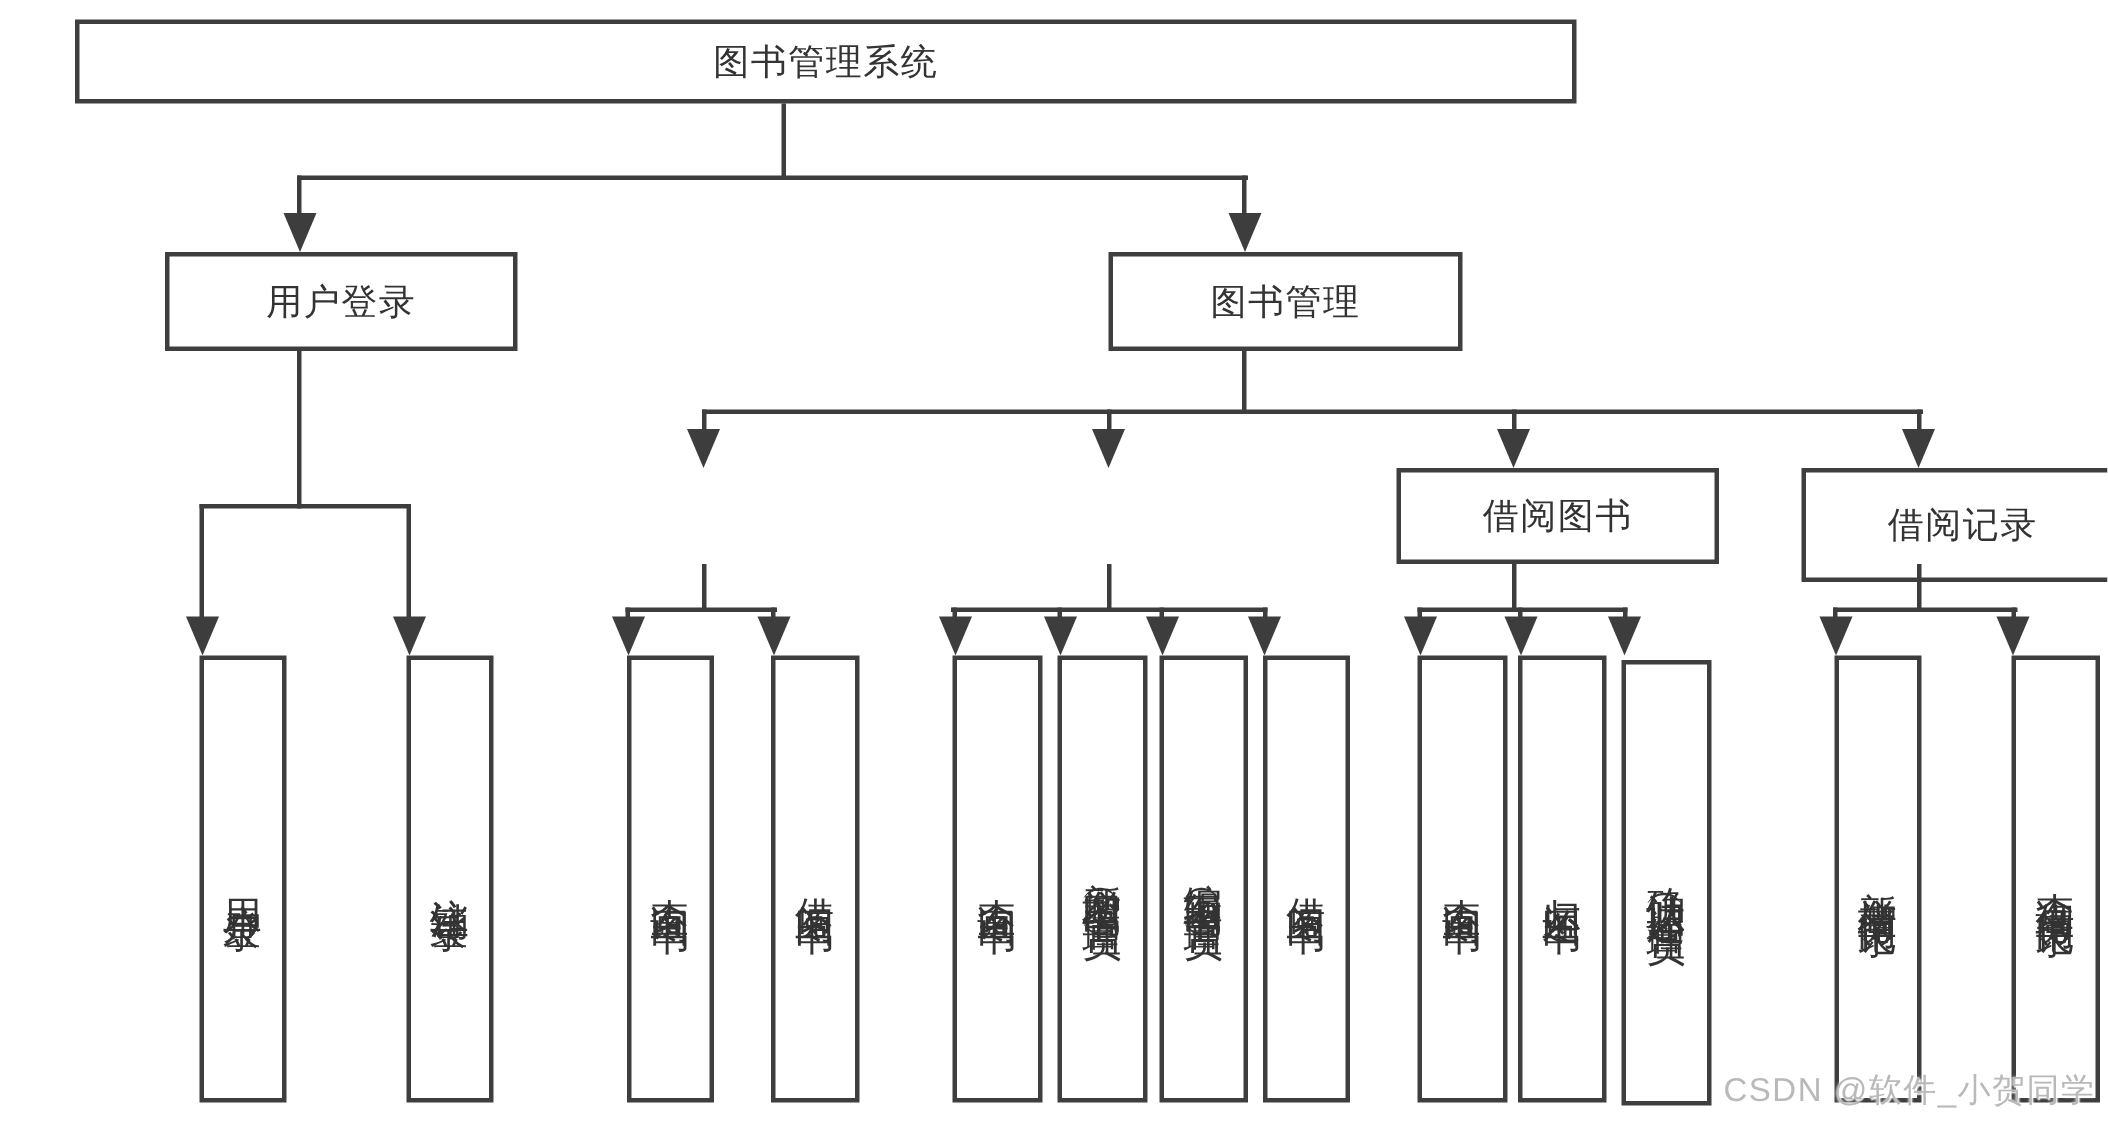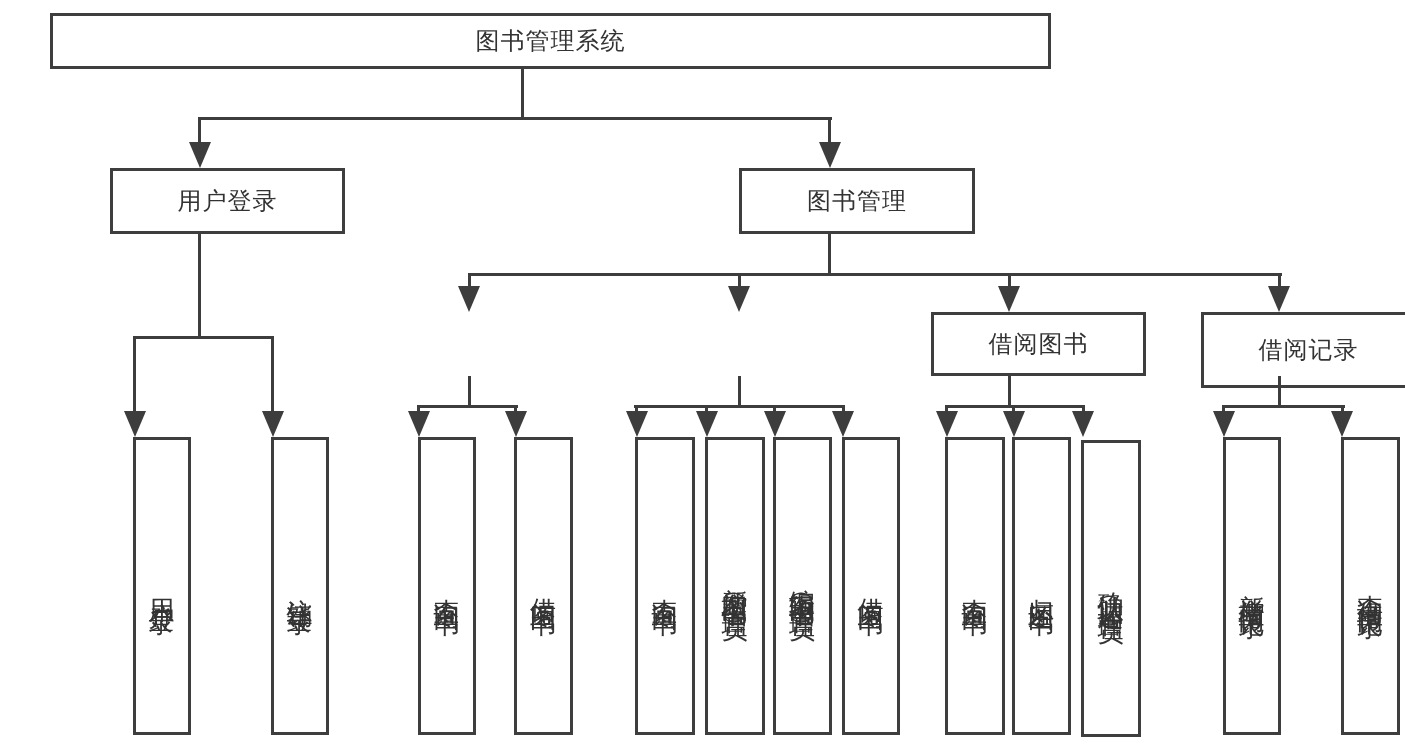--- a/index.html
+++ b/index.html
@@ -175,14 +175,15 @@
     <span class="vtext">确认归还（管理员）</span>
   </div>
 
   <div class="box vbox" style="left:1195px;top:437px;width:58px;height:298px;">
     <span class="vtext">新增借阅记录</span>
   </div>
   <div class="box vbox" style="left:1313px;top:437px;width:59px;height:298px;">
     <span class="vtext">查询借阅记录</span>
   </div>
 
+  <div class="watermark">CSDN @软件_小贺同学</div>
 
 </div>
 
 </body></html>

